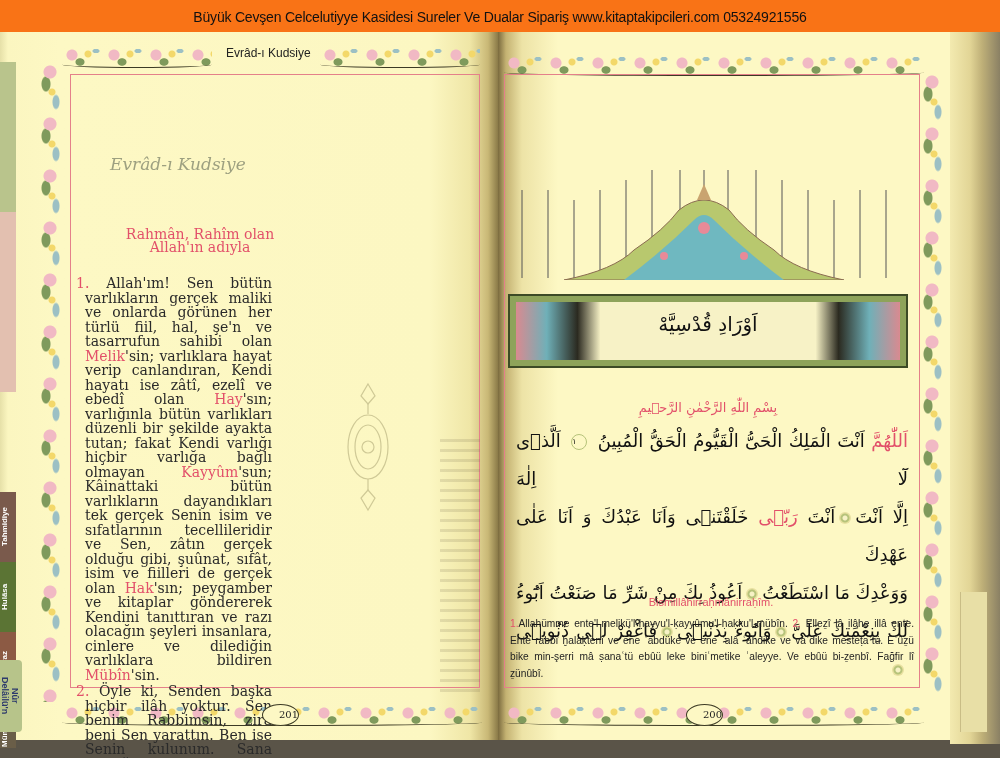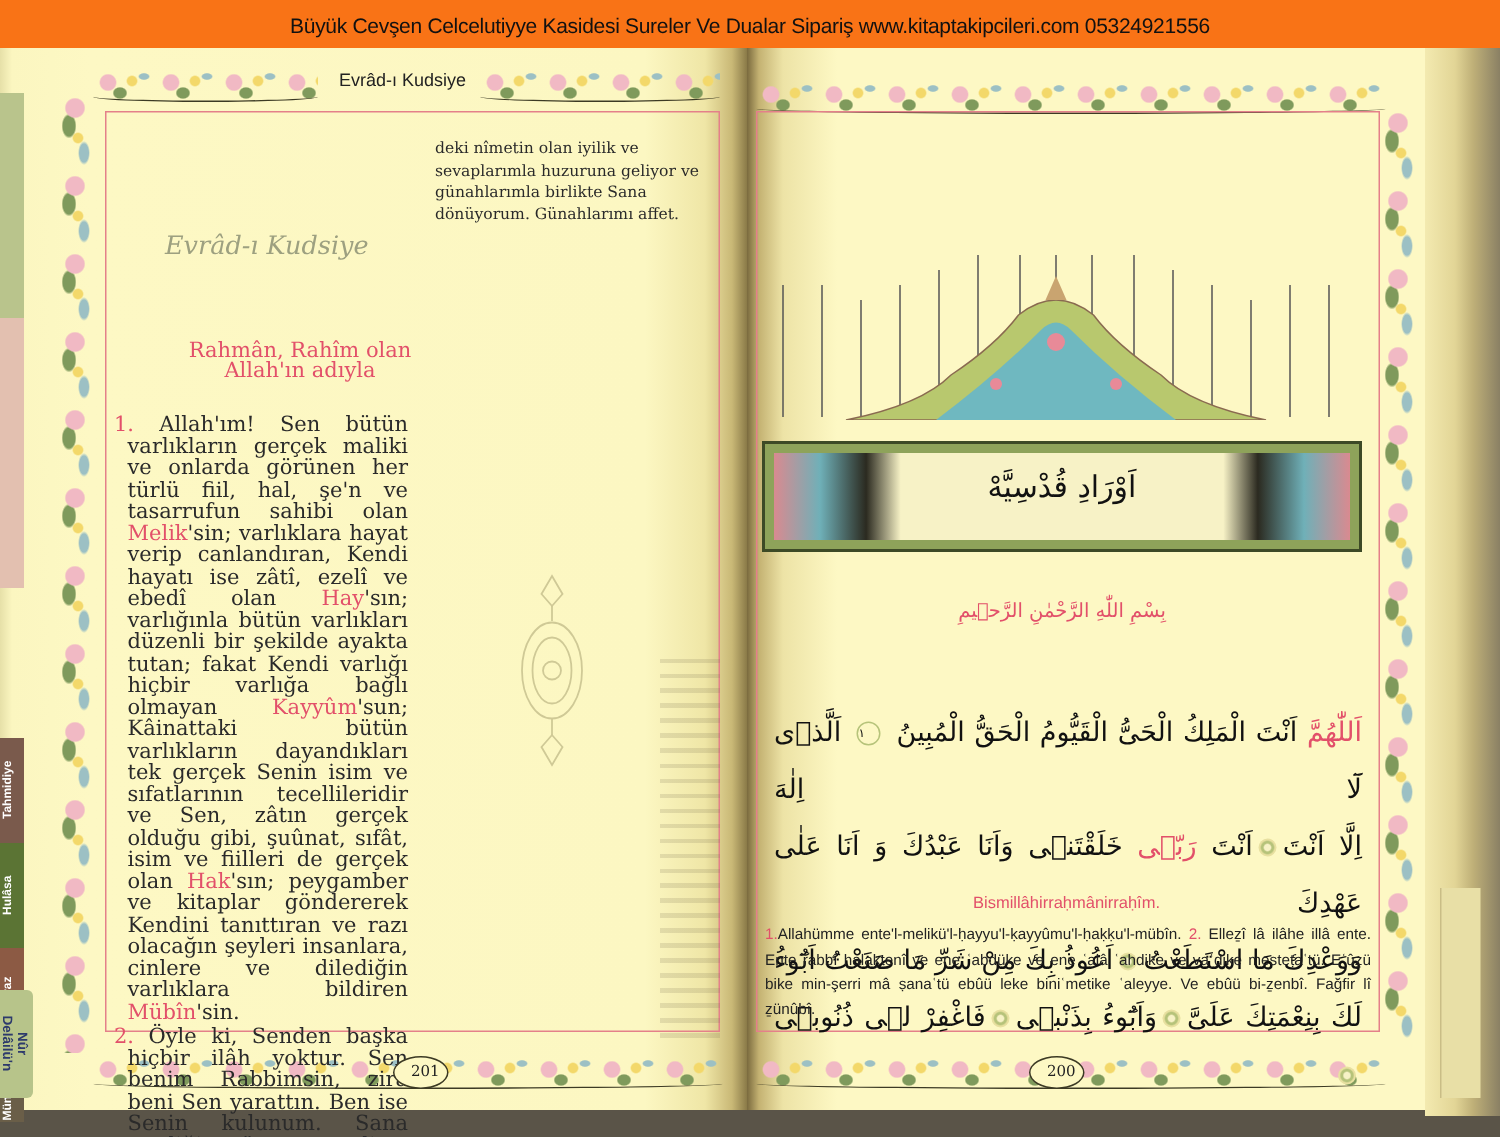--- a/index.html
+++ b/index.html
@@ -44,31 +44,31 @@
   .left-title { position:absolute; left:110px; top:122px; font-family:"DejaVu Serif", serif; font-style:italic; font-size:17px; color:#9da080; }
   .basmala-tr { position:absolute; left:110px; top:196px; width:180px; text-align:center; font-family:"DejaVu Serif", serif; font-size:14px; line-height:13px; color:#e2506a; }
   .col-left { position:absolute; left:76px; top:244px; width:196px; font-family:"DejaVu Serif", serif; font-size:14px; line-height:14.5px; color:#2a2a2a; text-align:justify; }
   .col-left p { margin:0; text-indent:-9px; padding-left:9px; }
   .col-right { position:absolute; left:290px; top:60px; width:184px; font-family:"DejaVu Serif", serif; font-size:10.4px; line-height:14.5px; color:#2a2a2a; }
   .num { color:#e2506a; }
   .hl { color:#e2506a; }
   .medallion { position:absolute; left:345px; top:350px; width:46px; height:130px; }
   .ghost { position:absolute; left:440px; top:400px; width:40px; height:260px; background:repeating-linear-gradient(to bottom,transparent 0,transparent 7px,rgba(120,110,80,0.18) 7px,rgba(120,110,80,0.18) 10px); }
 
-  .pnum { position:absolute; width:24px; height:20px; border:1.5px solid #3c3a24; border-radius:50%; background:#fdf8c4; font-family:"DejaVu Serif", serif; font-size:10px; line-height:20px; text-align:left; color:#222;padding-left:11px; }
+  .pnum { position:absolute; width:24px; height:20px; border:1.5px solid #3c3a24; border-radius:50%; background:#fdf8c4; font-family:"DejaVu Serif", serif; font-size:10px; line-height:20px; text-align:right; color:#222;padding-left:11px; }
   .left .pnum { left:262px; top:672px; }
   .right .pnum { left:188px; top:672px; }
 
   .header-illum { position:absolute; left:6px; top:138px; width:414px; height:110px; }
   .title-panel { position:absolute; left:10px; top:262px; width:396px; height:70px; background:#8ea35a; border:2px solid #3d4a26; }
   .title-panel .inner { position:absolute; left:6px; top:6px; right:6px; bottom:6px; background:linear-gradient(90deg,#d98a90 0,#6fb0b8 8%,#2b2a20 16%,#f7f2c6 22%,#f7f2c6 78%,#2b2a20 84%,#6fb0b8 92%,#d98a90 100%); }
   .title-panel .label { position:absolute; left:0; right:0; top:16px; text-align:center; font-family:"DejaVu Sans", sans-serif; font-size:20px; color:#111; direction:rtl; }
 
   .bismillah-ar { position:absolute; left:100px; top:368px; width:220px; text-align:center; font-family:"DejaVu Sans", sans-serif; font-size:13px; color:#e2506a; direction:rtl; }
-  .arabic { position:absolute; left:18px; top:390px; width:392px; direction:rtl; font-family:"DejaVu Sans", sans-serif; font-size:18px; line-height:38px; color:#111; text-align:justify; text-align-last:justify;margin-top:48px; }
+  .arabic { position:absolute; left:18px; top:390px; width:392px; direction:rtl; font-family:"DejaVu Sans", sans-serif; font-size:18px; line-height:38px; color:#111; text-align:justify; text-align-last:justify; }
   .arabic .line { display:block; }
   .rose { display:inline-block; width:12px; height:12px; border-radius:50%; background:radial-gradient(circle,#f7f2c6 0 2px,#b6c37a 3px 4px,#e8e0a0 5px); vertical-align:middle; margin:0 4px; }
   .ayah { display:inline-block; width:14px; height:14px; border-radius:50%; border:1px solid #b6c37a; font-size:8px; line-height:14px; text-align:center; vertical-align:middle; margin:0 4px; direction:ltr; }
   .red { color:#e2506a; }
   .translit-head { position:absolute; left:0; width:426px; top:564px; text-align:center; font-size:11px; color:#e2506a; }
   .translit { position:absolute; left:12px; top:584px; width:404px; font-size:10.2px; line-height:16.5px; color:#222; text-align:justify; }
 </style>
 </head>
 <body>
 
@@ -110,21 +110,20 @@
       <p>
         <span class="num">1.</span>
         <span id="p1segs"><span>Allah'ım! Sen bütün varlıkların gerçek maliki ve onlarda görünen her türlü fiil, hal, şe'n ve tasarrufun sahibi olan </span><span class="hl">Melik</span><span>'sin; varlıklara hayat verip canlandıran, Kendi hayatı ise zâtî, ezelî ve ebedî olan </span><span class="hl">Hay</span><span>'sın; varlığınla bütün varlıkları düzenli bir şekilde ayakta tutan; fakat Kendi varlığı hiçbir varlığa bağlı olmayan </span><span class="hl">Kayyûm</span><span>'sun; Kâinattaki bütün varlıkların dayandıkları tek gerçek Senin isim ve sıfatlarının tecellileridir ve Sen, zâtın gerçek olduğu gibi, şuûnat, sıfât, isim ve fiilleri de gerçek olan </span><span class="hl">Hak</span><span>'sın; peygamber ve kitaplar göndererek Kendini tanıttıran ve razı olacağın şeyleri insanlara, cinlere ve dilediğin varlıklara bildiren </span><span class="hl">Mübîn</span><span>'sin.</span></span>
       </p>
       <p style="margin-top:2px;">
         <span class="num">2.</span>
         <span>Öyle ki, Senden başka hiçbir ilâh yoktur. Sen benim Rabbimsin, zira beni Sen yarattın. Ben ise Senin kulunum. Sana verdiğim söze ve vaadime gücüm yettiği kadar bağlıyım. Yaptığım kötülüklerin şerrinden Sana sığınırım. Üzerim-</span>
       </p>
     </div>
 
-    <div class="col-right">deki nîmetin olan iyilik ve sevaplarımla huzuruna geliyor ve günahlarımla birlikte Sana dönüyorum. Günahlarımı affet.</div>
 
     <svg class="medallion" viewBox="0 0 46 130">
       <g fill="none" stroke="#cfc996" stroke-width="1.2">
         <path d="M23 2 L30 14 L23 22 L16 14 Z"></path>
         <line x1="23" y1="22" x2="23" y2="32"></line>
         <ellipse cx="23" cy="65" rx="20" ry="32"></ellipse>
         <ellipse cx="23" cy="65" rx="13" ry="22"></ellipse>
         <circle cx="23" cy="65" r="6"></circle>
         <line x1="23" y1="97" x2="23" y2="108"></line>
         <path d="M23 128 L30 116 L23 108 L16 116 Z"></path>

